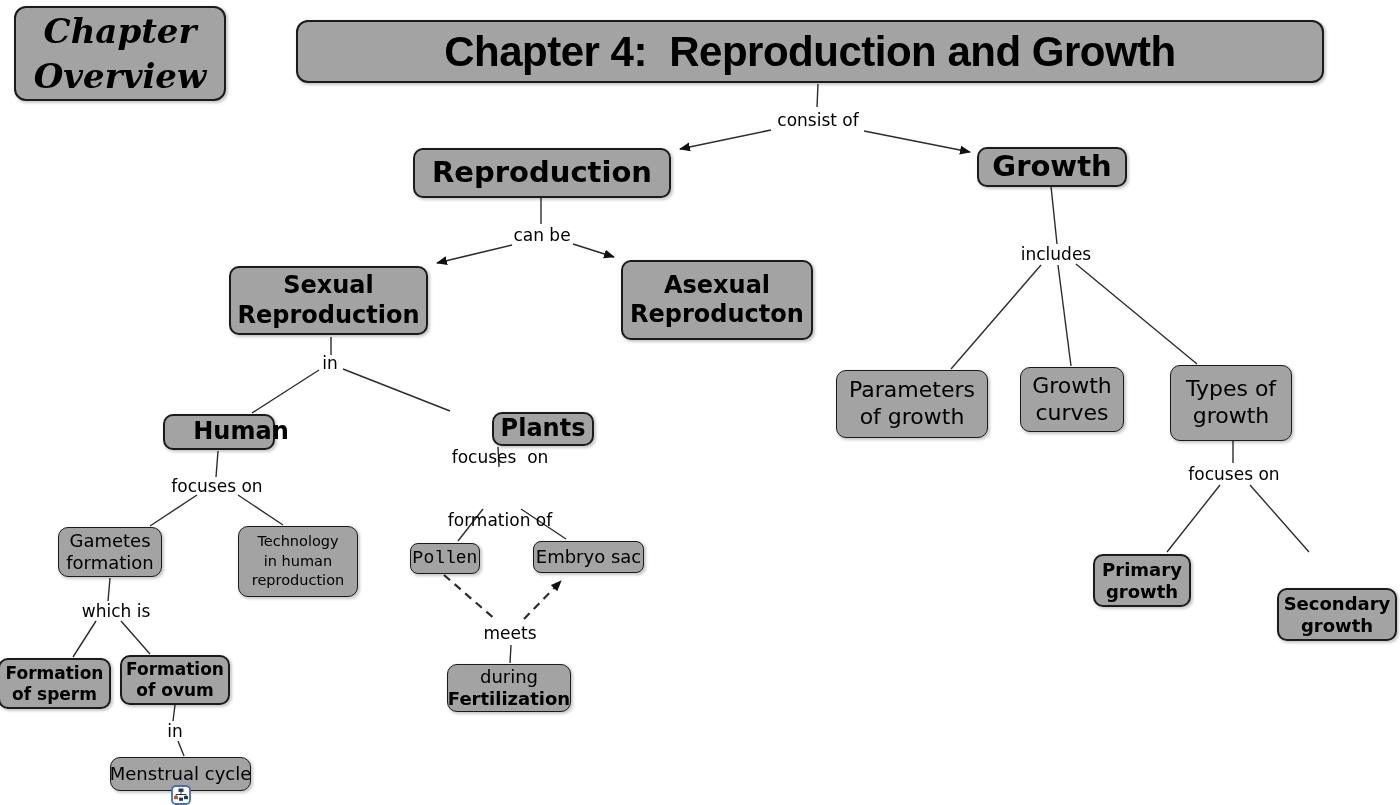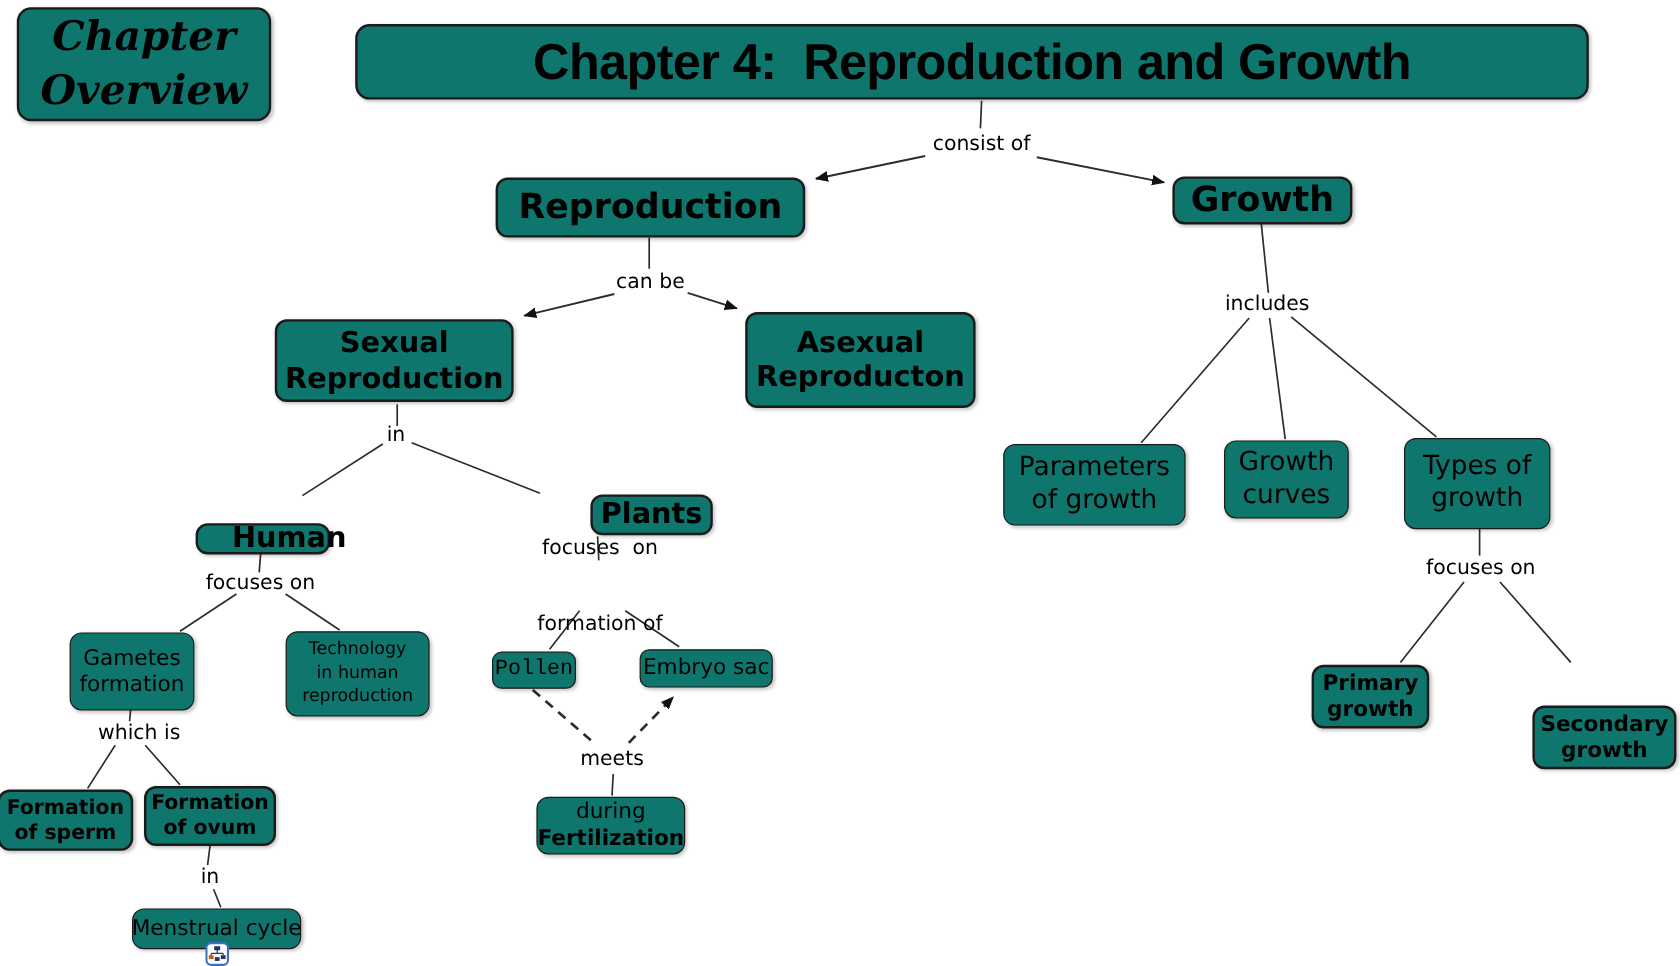--- a/index.html
+++ b/index.html
@@ -14,21 +14,21 @@
   }
   #edges { position: absolute; left: 0; top: 0; z-index: 1; }
   .edge { stroke: #2c2c2c; stroke-width: 1.4; fill: none; }
   .edge.arrow { stroke-width: 1.6; }
   .edge.dashed { stroke-width: 2.2; stroke-dasharray: 8 6; }
 
   .node {
     position: absolute;
     z-index: 2;
     box-sizing: border-box;
-    background: #0f766e;
+    background: #a3a3a3;
     border: 2px solid #1b1b1b;
     border-radius: 10px;
     display: flex;
     flex-direction: column;
     align-items: center;
     justify-content: center;
     text-align: center;
     line-height: 1.22;
     box-shadow: 1.5px 1.5px 3px rgba(0,0,0,0.22);
     white-space: pre;
@@ -147,29 +147,29 @@
   <div class="node b24" style="left:229px; top:266px; width:199px; height:69px;">
     <span>Sexual</span>
     <span>Reproduction</span>
   </div>
 
   <div class="node b24" style="left:621px; top:260px; width:192px; height:80px;">
     <span>Asexual</span>
     <span>Reproducton</span>
   </div>
 
-  <div class="node b24" style="left:163px; top:436px; width:112px; height:26px;padding-left:44px;">
+  <div class="node b24" style="left:163px; top:414px; width:112px; height:36px;padding-left:44px;">
     <span>Human</span>
   </div>
 
   <div class="node b24" style="left:448px; top:412px; width:102px; height:34px;margin-left:44px;">
     <span>Plants</span>
   </div>
 
-  <div class="node r18" style="left:58px; top:527px; width:104px; height:65px; border-width:1.5px;">
+  <div class="node r18" style="left:58px; top:527px; width:104px; height:50px; border-width:1.5px;">
     <span>Gametes</span>
     <span>formation</span>
   </div>
 
   <div class="node r15" style="left:238px; top:526px; width:120px; height:71px; border-width:1.5px;">
     <span>Technology</span>
     <span>in human</span>
     <span>reproduction</span>
   </div>
 

